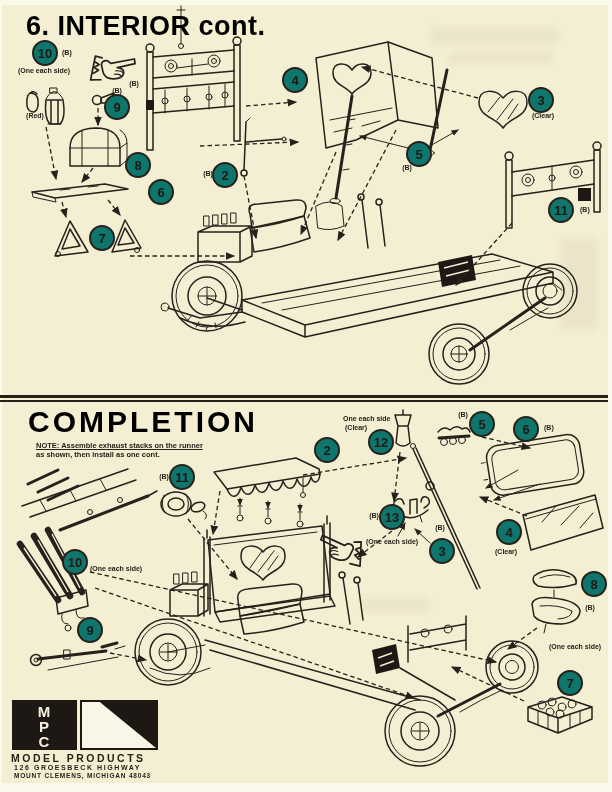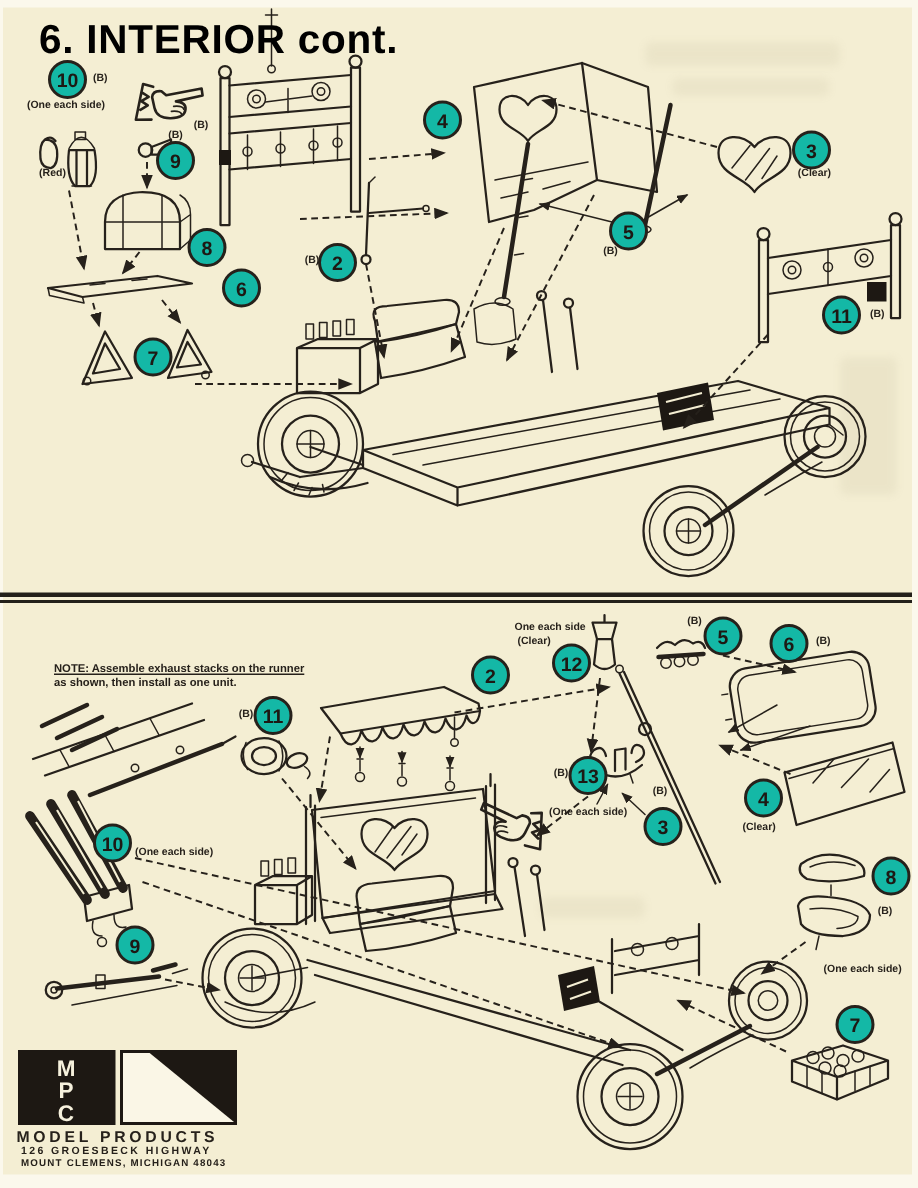--- a/index.html
+++ b/index.html
@@ -9,21 +9,21 @@
   #art{position:absolute;left:0;top:0;}
   #overlay{position:absolute;left:0;top:0;width:612px;height:792px;}
   .ghost{position:absolute;background:#968c68;opacity:.09;filter:blur(3px);border-radius:4px;}
   .title{position:absolute;font-weight:800;color:#000000;white-space:nowrap;}
   #title-interior{left:26px;top:11px;font-size:27px;letter-spacing:.5px;}
   #title-completion{left:28px;top:405px;font-size:30px;letter-spacing:3px;}
   .note{position:absolute;font-size:7.5px;font-weight:700;line-height:9px;white-space:nowrap;}
   #note1{left:36px;top:441px;text-decoration:underline;}
   #note2{left:36px;top:450px;}
   .callout{position:absolute;width:26px;height:26px;border:2.5px solid #26211b;border-radius:50%;
-           background:#14b8a6;box-sizing:border-box;display:flex;align-items:center;justify-content:center;
+           background:#0f766e;box-sizing:border-box;display:flex;align-items:center;justify-content:center;
            font-size:13px;font-weight:800;color:#1d1914;z-index:3;}
   .plabel{position:absolute;font-size:7px;font-weight:700;white-space:nowrap;z-index:3;color:#26211b;}
   .anc-c{transform:translateX(-50%);}
   .divider{position:absolute;left:0;width:608px;background:#23201a;}
   #div1{top:395px;height:3px;}
   #div2{top:400px;height:1.5px;}
   .logo-sq{position:absolute;box-sizing:border-box;}
   #logo-black{left:12px;top:700px;width:65px;height:50px;background:#1d1813;}
   #logo-white{left:80px;top:700px;width:78px;height:50px;background:#faf6e6;border:2px solid #1d1813;}
   #logo-tri{position:absolute;left:0;top:0;width:74px;height:46px;background:#1d1813;
@@ -387,22 +387,23 @@
       <path class="ln thin" d="M268,501 L268,508" marker-end="url(#ah)"></path>
       <path class="ln thin" d="M300,504 L300,511" marker-end="url(#ah)"></path>
     </g>
   </svg>
 
   <div class="divider" id="div1"></div>
   <div class="divider" id="div2"></div>
 
   <div id="overlay">
     <div class="title" id="title-interior">6. INTERIOR cont.</div>
+    <div class="title" id="title-completion">COMPLETION</div>
     <div class="note" id="note1">NOTE:  Assemble exhaust stacks on the runner</div>
-    <div class="note" id="note2">as shown, then install as one unit.</div>
+    <div class="note" id="note2">as shown, then install as one cont.</div>
 
     <div class="logo-sq" id="logo-black">
       <svg width="65" height="50" viewBox="0 0 65 50">
         <text x="32" y="17" text-anchor="middle" font-size="15" font-weight="bold" fill="#f6f1dd" font-family="Liberation Sans, sans-serif">M</text>
         <text x="32" y="32" text-anchor="middle" font-size="15" font-weight="bold" fill="#f6f1dd" font-family="Liberation Sans, sans-serif">P</text>
         <text x="32" y="47" text-anchor="middle" font-size="15" font-weight="bold" fill="#f6f1dd" font-family="Liberation Sans, sans-serif">C</text>
       </svg>
     </div>
     <div class="logo-sq" id="logo-white">
       <div id="logo-tri"></div>

